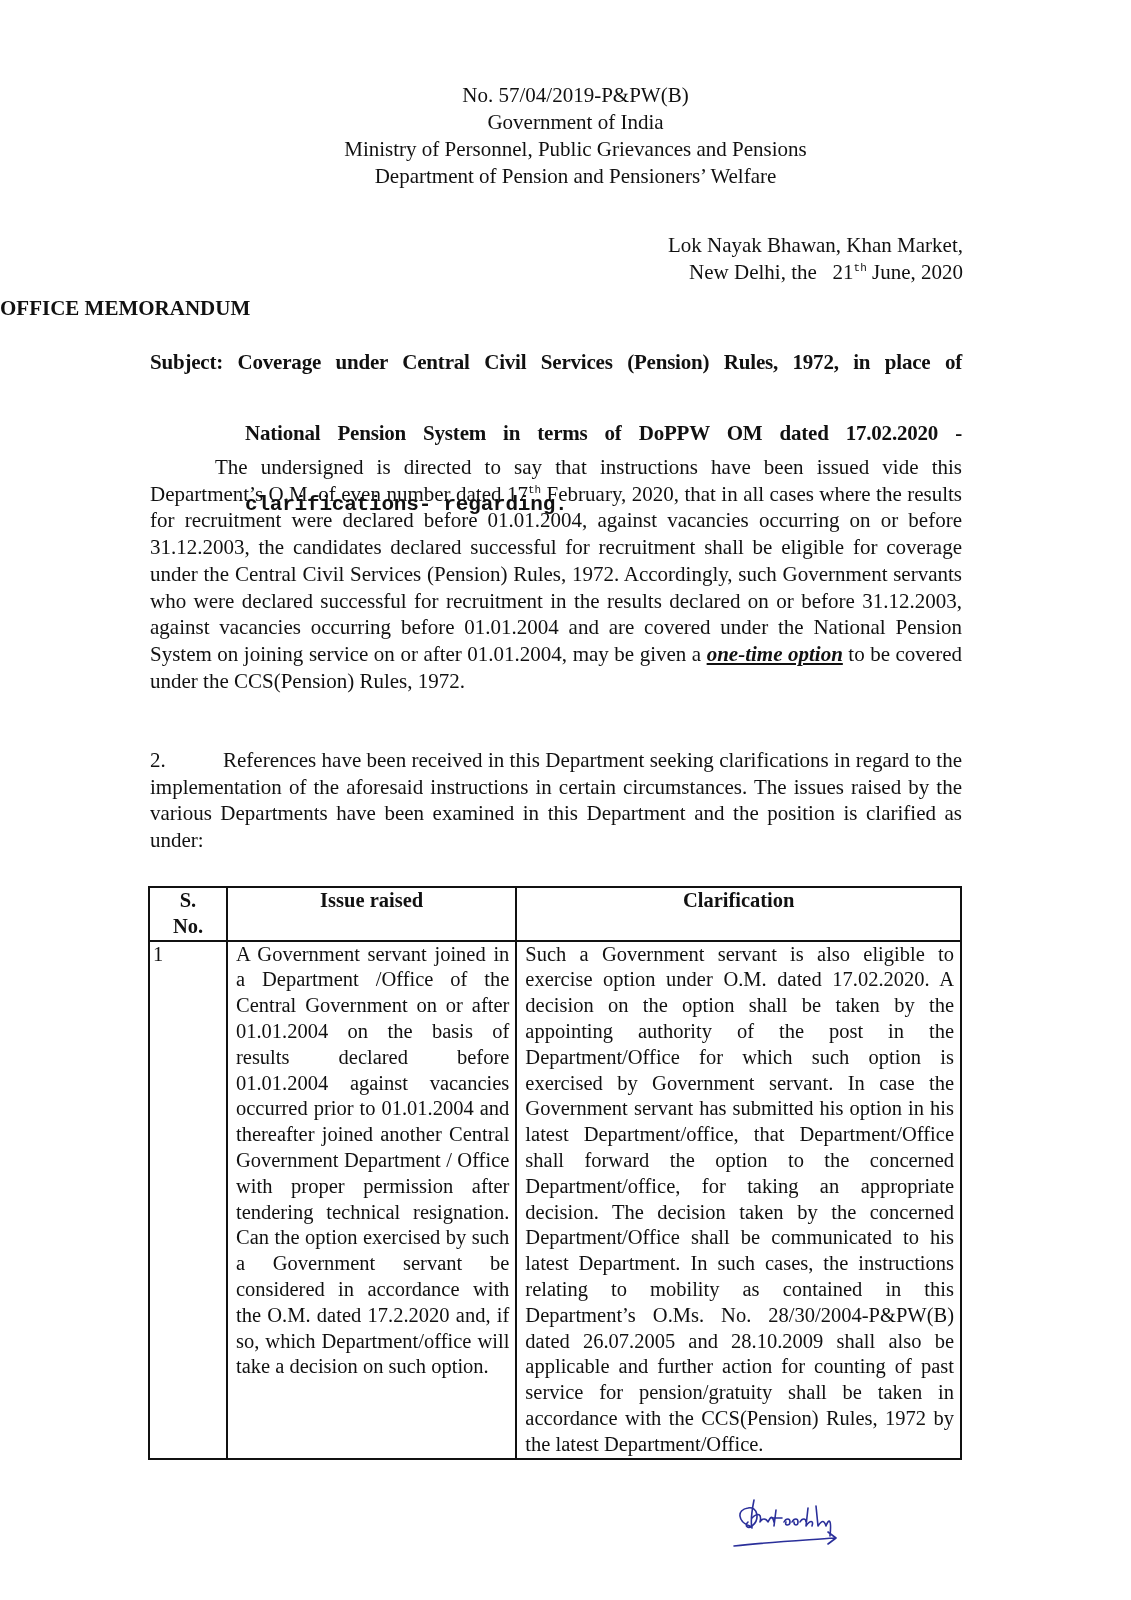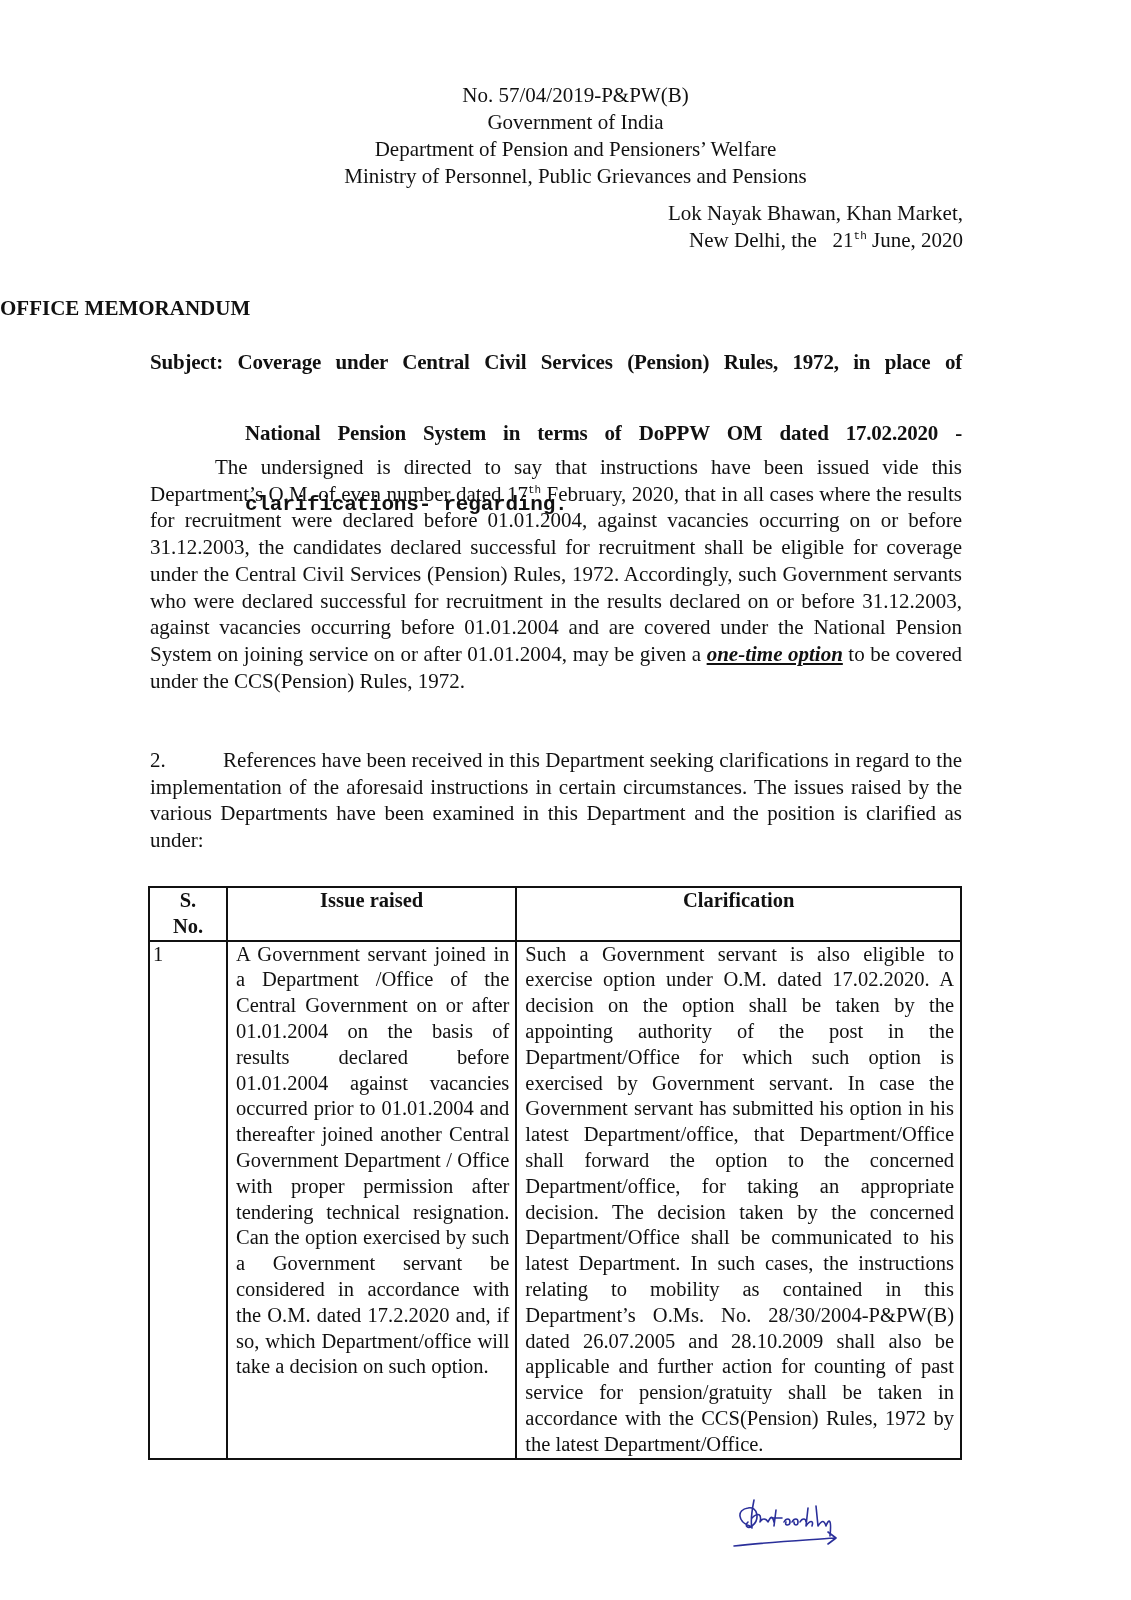--- a/index.html
+++ b/index.html
@@ -11,21 +11,21 @@
   }
   .page { position: absolute; left: 0; top: 0; width: 1131px; height: 1600px; }
 
   .header-block {
     position: absolute; left: 0; top: 82px; width: 1131px;
     text-align: center; line-height: 27px; font-size: 21px;
   }
   .header-block div { white-space: nowrap; margin-left: 20px; }
 
   .address-block {
-    position: absolute; right: 168px; top: 200px;
+    position: absolute; right: 168px; top: 232px;
     text-align: right; line-height: 27px; font-size: 21px;
   }
   sup { font-size: 11px; vertical-align: super; line-height: 0; font-family: Liberation Mono, monospace; }
 
   .om-title {
     position: absolute; left: 0; top: 296px; width: 1131px;
     text-align: left; font-weight: bold; font-size: 21px;
   }
 
   .subject {
@@ -64,22 +64,22 @@
   }
 </style>
 </head>
 <body>
 
 <div class="page">
 
   <div class="header-block">
     <div>No. 57/04/2019-P&amp;PW(B)</div>
     <div>Government of India</div>
+    <div>Ministry of Personnel, Public Grievances and Pensions</div>
     <div>Department of Pension and Pensioners’ Welfare</div>
-    <div>Ministry of Personnel, Public Grievances and Pensions</div>
   </div>
 
   <div class="address-block">
     <div>Lok Nayak Bhawan, Khan Market,</div>
     <div><span style="white-space:pre">New Delhi, the   21</span><sup>th</sup><span style="white-space:pre"> June, 2020</span></div>
   </div>
 
   <div class="om-title">OFFICE MEMORANDUM</div>
 
   <div class="subject">

